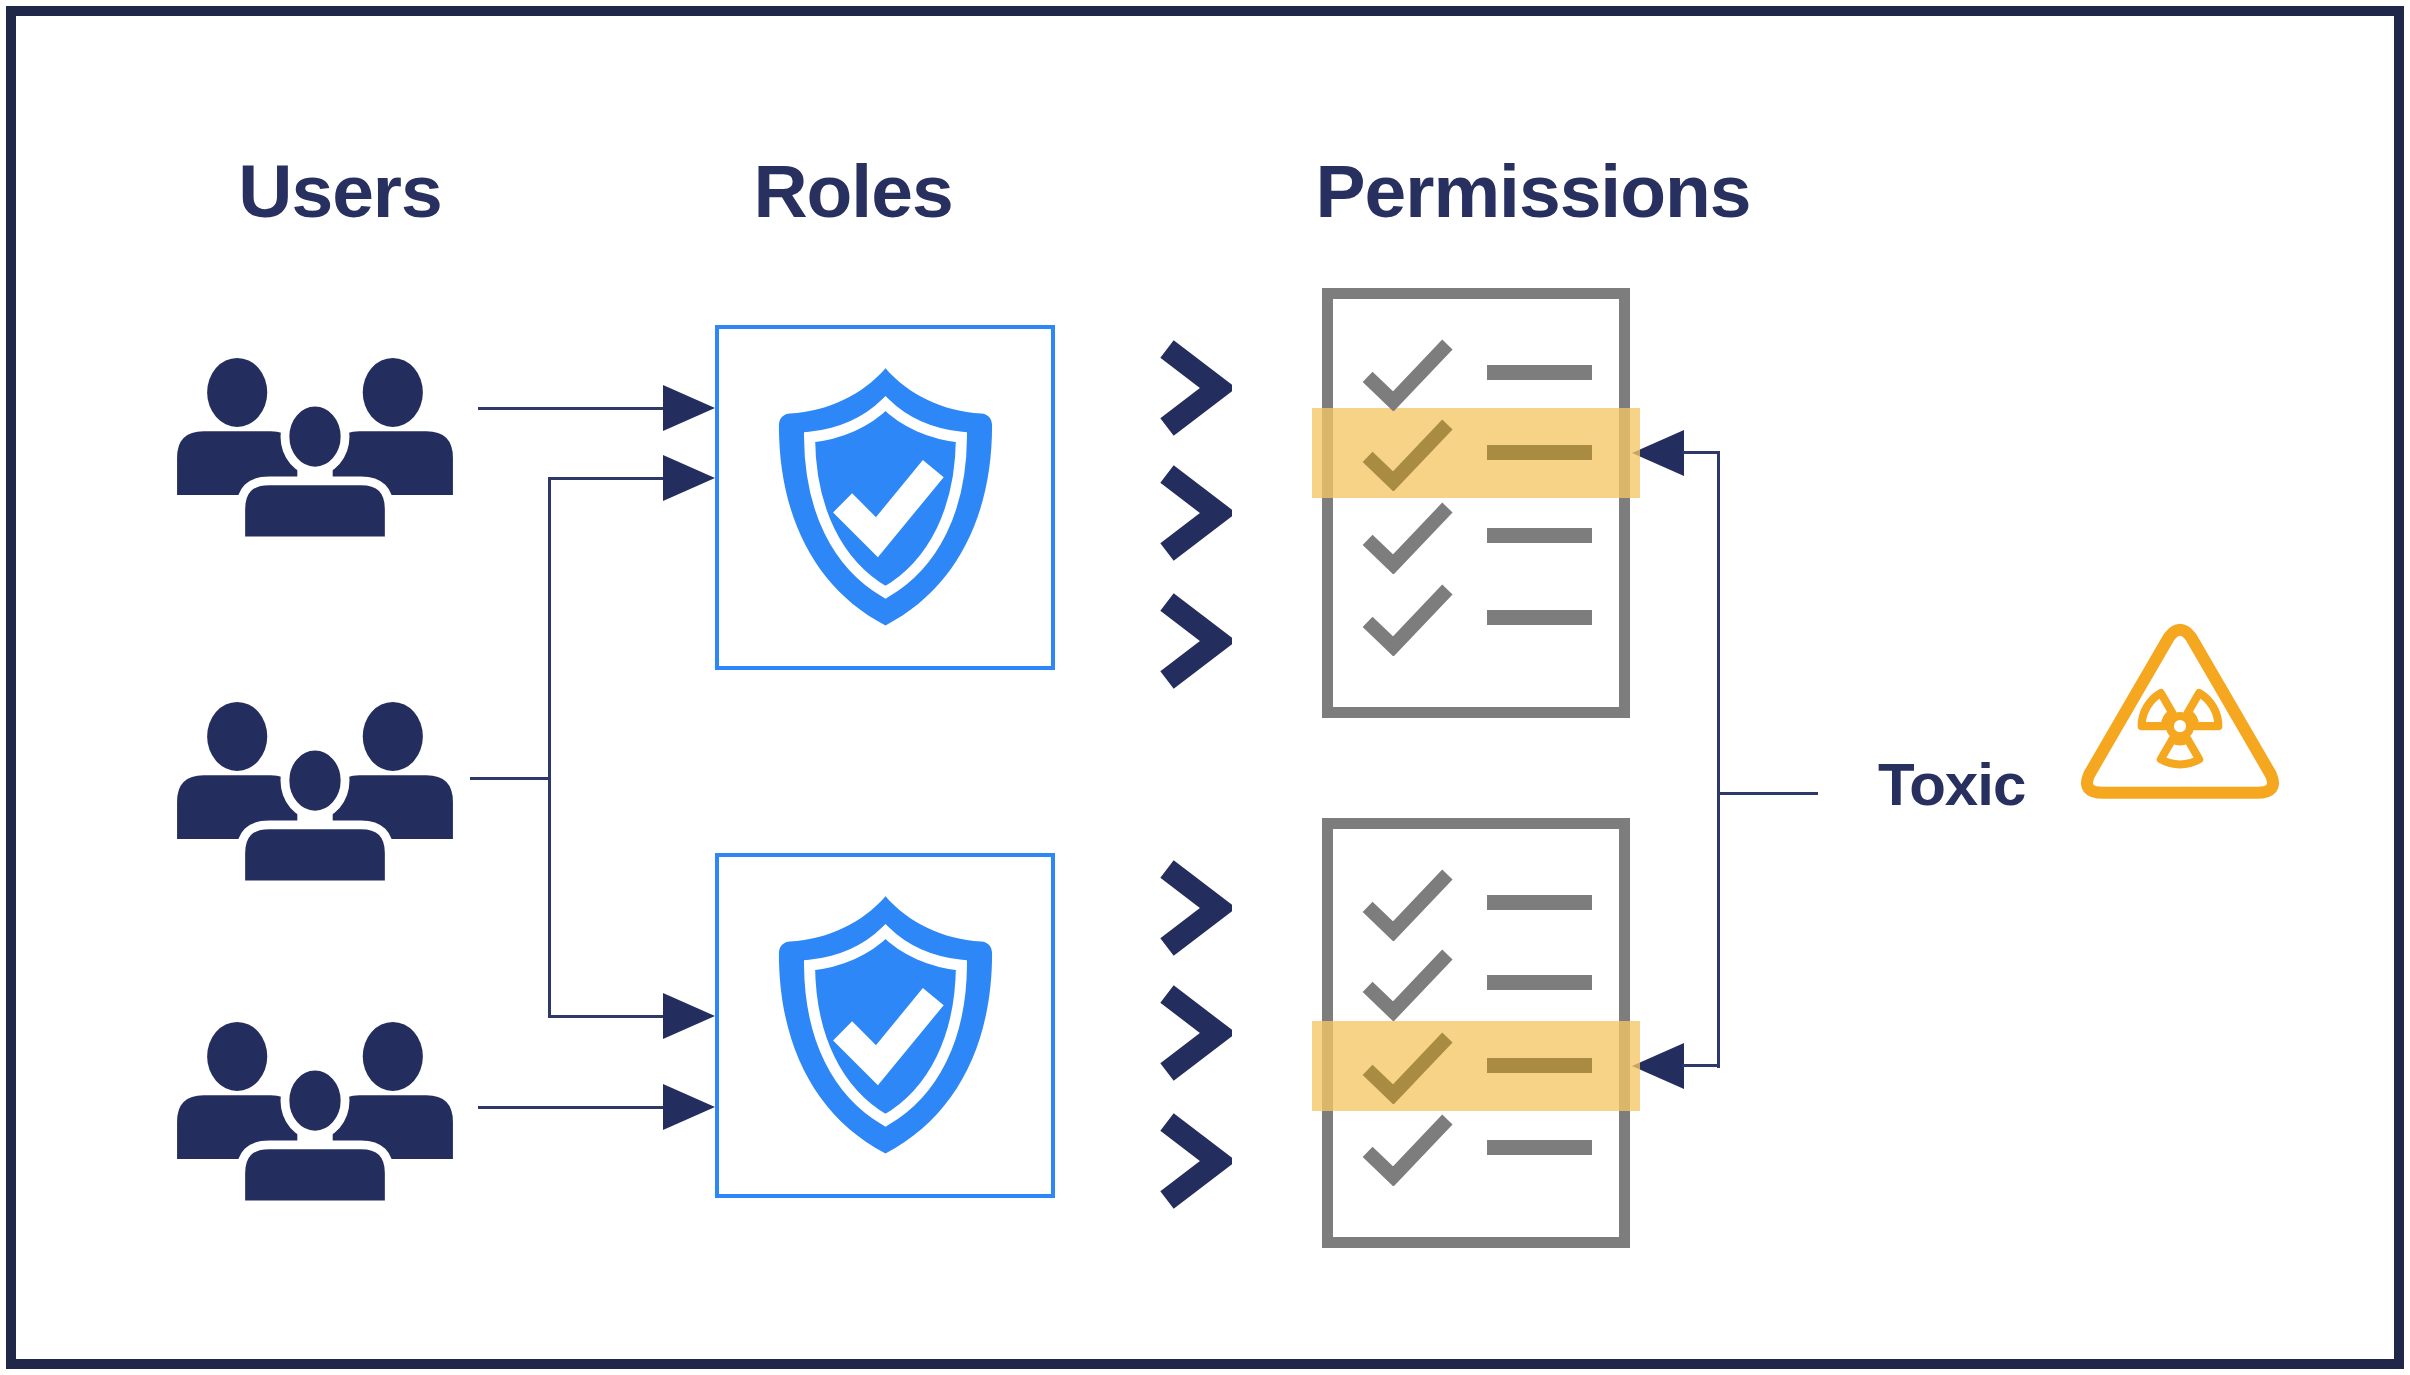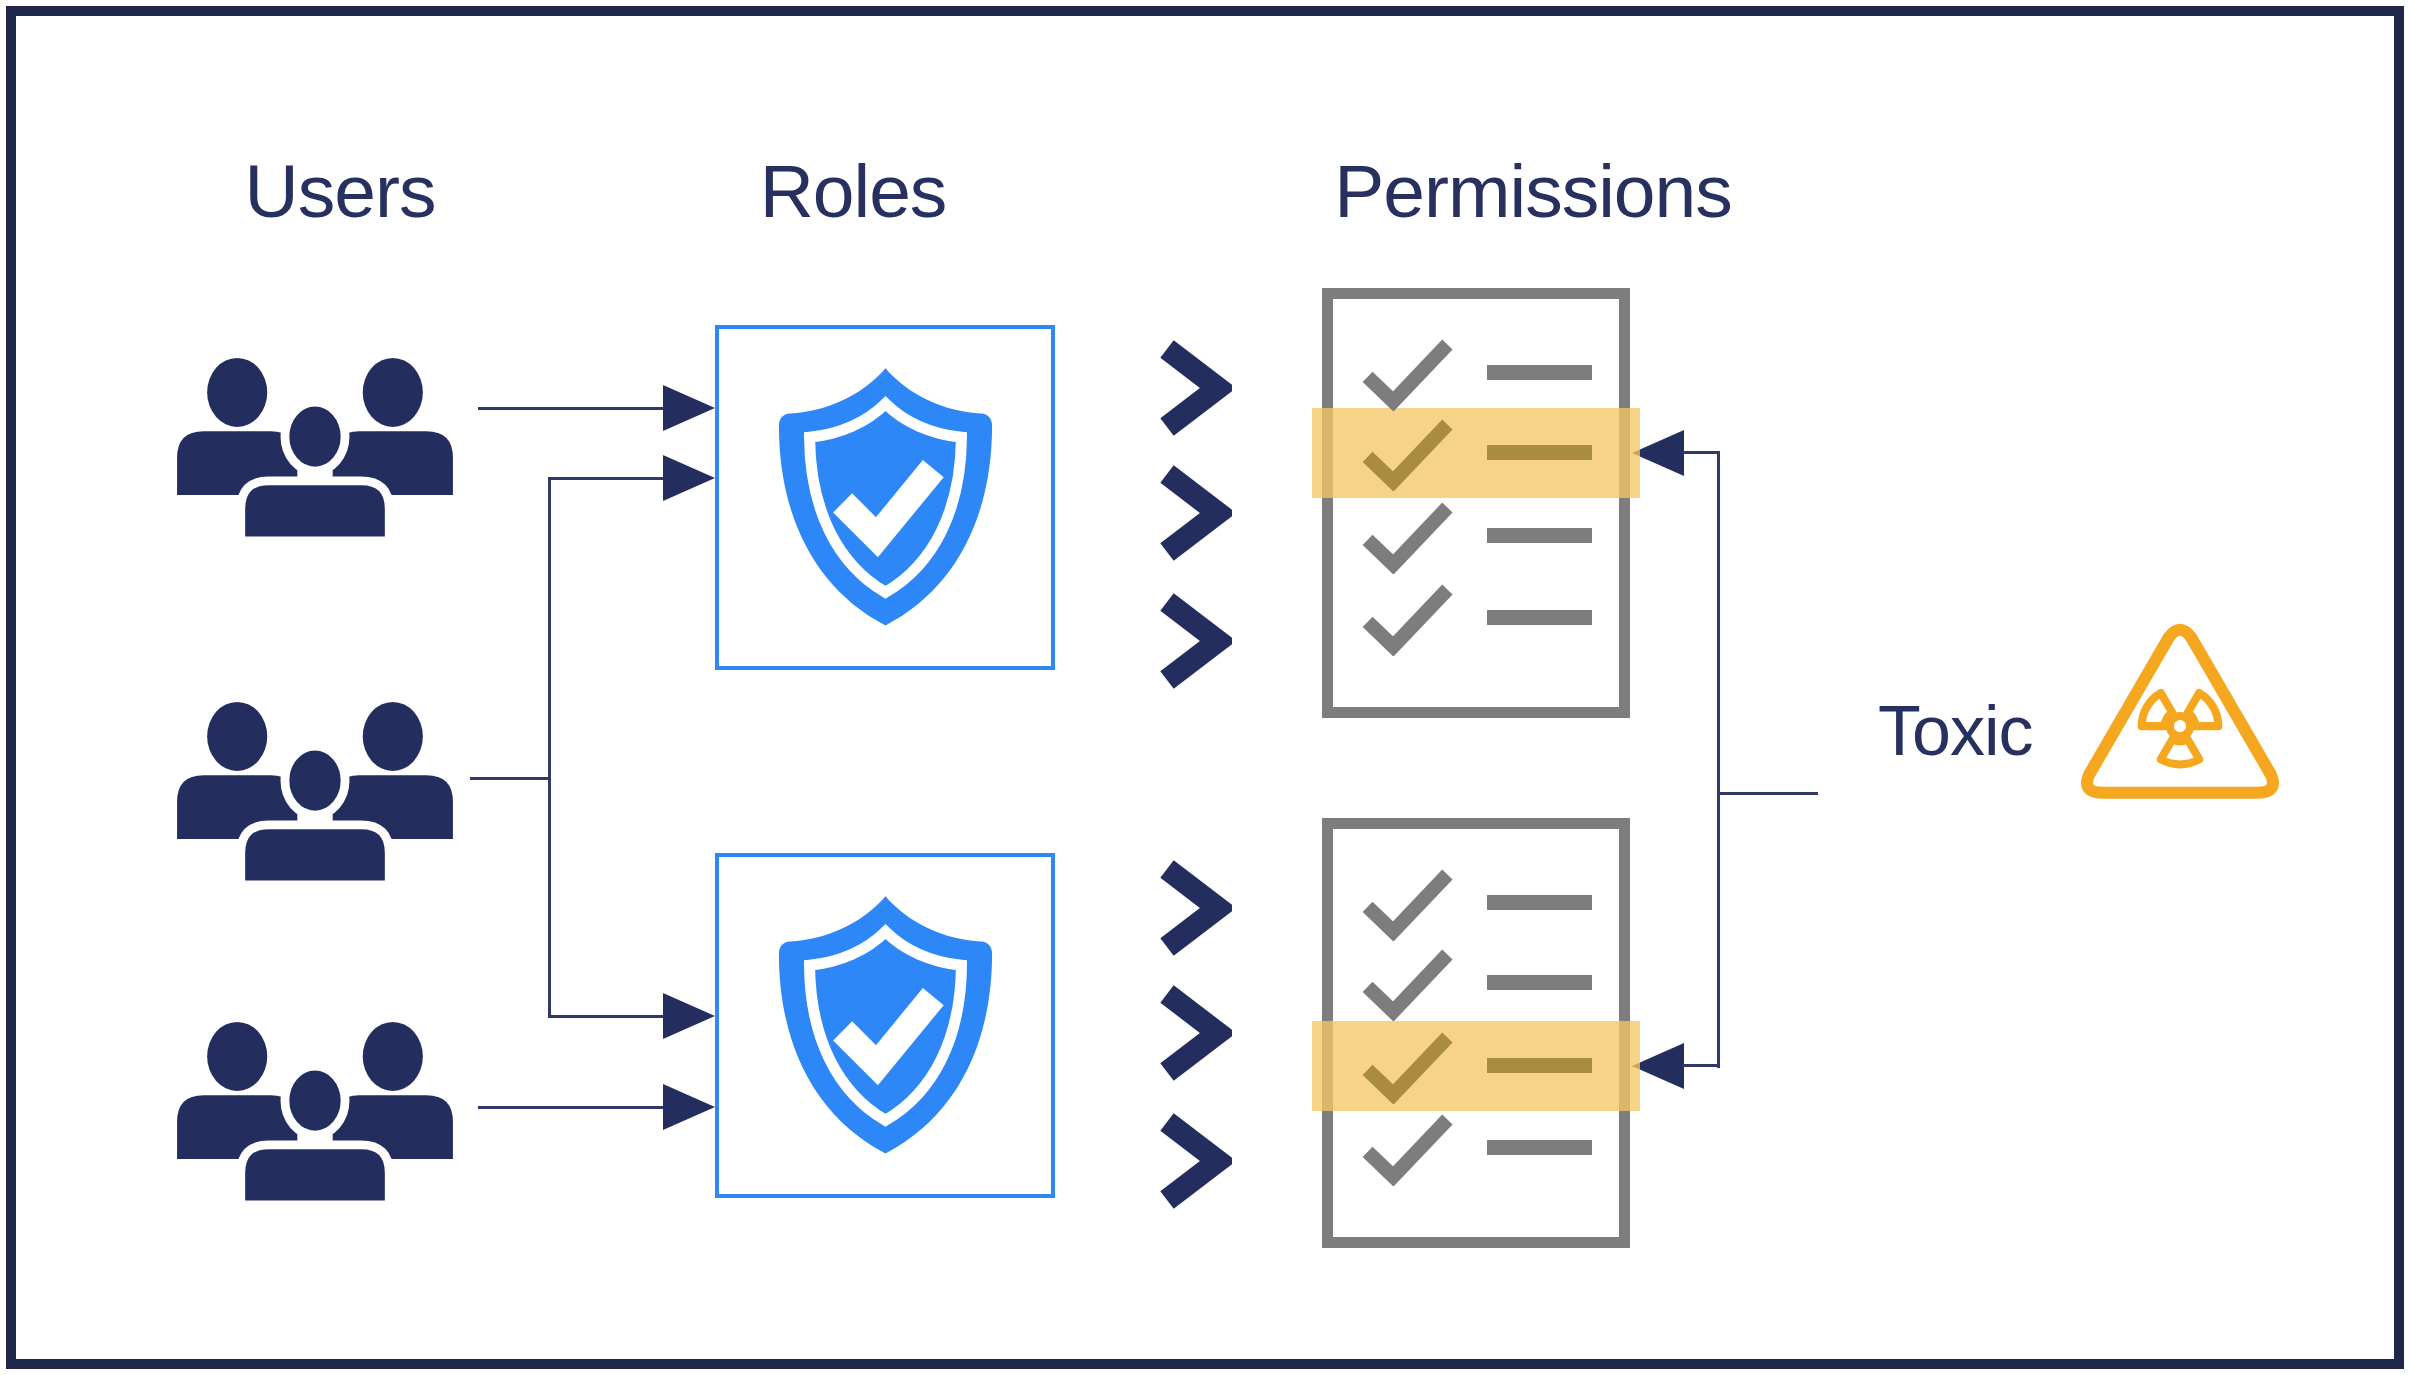--- a/index.html
+++ b/index.html
@@ -8,21 +8,21 @@
     background:#ffffff;
     font-family:"Liberation Sans", sans-serif;
   }
   .frame{
     position:absolute;inset:6px;
     border:10px solid var(--border_navy,#1F2848);
     pointer-events:none;
   }
   .hdr{
     position:absolute;top:148px;transform:translateX(-50%);
-    font-size:75px;font-weight:400;letter-spacing:-1px;
+    font-size:75px;font-weight:700;letter-spacing:-1px;
     color:var(--text,#27305F);white-space:nowrap;
   }
   .people{position:absolute;left:170px;width:290px;height:186px;color:var(--navy,#232E5F);}
   .role-box{
     position:absolute;left:715px;width:332px;height:337px;
     border:4px solid var(--blue,#2E87F7);
     display:flex;align-items:center;justify-content:center;background:#fff;
   }
   .shield{width:245px;height:270px;color:var(--blue,#2E87F7);}
   .chev{position:absolute;left:1158px;width:74px;height:102px;color:var(--navy,#232E5F);}
@@ -41,22 +41,22 @@
   .prow .dash{position:absolute;left:154px;top:37px;width:105px;height:15px;background:currentColor;z-index:3;}
   .hline{position:absolute;height:3px;background:var(--line,#2F3969);}
   .vline{position:absolute;width:3px;background:var(--line,#2F3969);}
   .tri-r{position:absolute;width:0;height:0;
     border-top:23px solid transparent;border-bottom:23px solid transparent;
     border-left:52px solid var(--navy,#232E5F);}
   .tri-l{position:absolute;width:0;height:0;
     border-top:23px solid transparent;border-bottom:23px solid transparent;
     border-right:52px solid var(--navy,#232E5F);}
   .toxic{
-    position:absolute;left:1878px;top:681px;
-    font-size:70px;font-weight:400;line-height:100px;letter-spacing:-1px;
+    position:absolute;left:1878px;top:735px;
+    font-size:60px;font-weight:700;line-height:100px;letter-spacing:-1px;
     color:var(--text,#27305F);white-space:nowrap;
   }
   .radiation{position:absolute;left:2075px;top:612px;width:210px;height:200px;color:var(--amber,#F5A81F);}
   .defs{position:absolute;width:0;height:0;overflow:hidden;}
 </style>
 </head>
 <body>
 
 <svg class="defs" aria-hidden="true">
   <defs>

